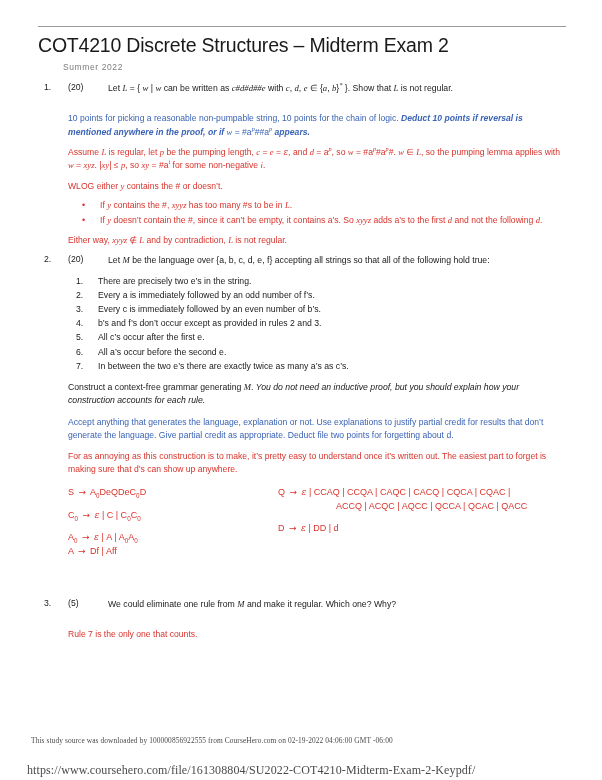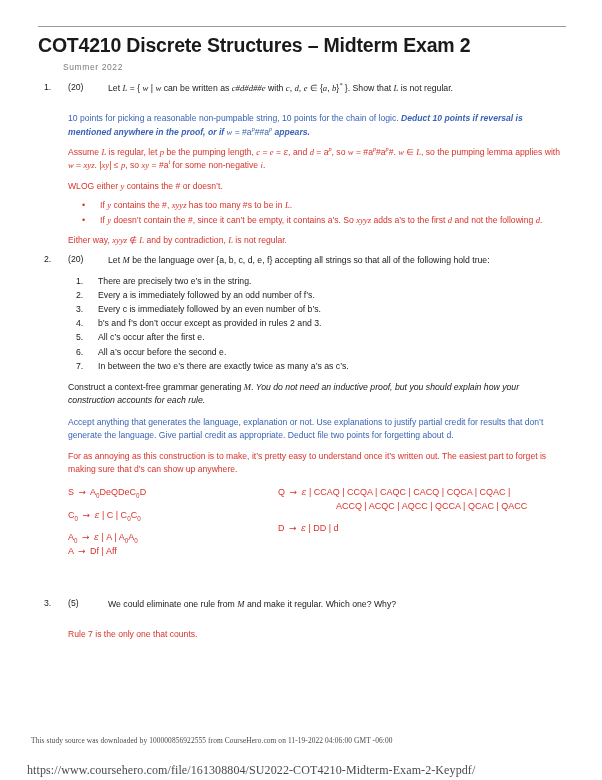--- a/index.html
+++ b/index.html
@@ -28,21 +28,21 @@
     top: 26px;
     width: 528px;
     height: 1px;
     background: #9a9a9a;
   }
   .doc-title {
     position: absolute;
     left: 38px;
     top: 34px;
     font-size: 19.5px;
-    font-weight: 700;
+    font-weight: 400;
     letter-spacing: -0.2px;
     color: #1a1a1a;
     white-space: nowrap;
   }
   .doc-subtitle {
     position: absolute;
     left: 40px;
     top: 62px;
     font-size: 8.5px;
     letter-spacing: 0.6px;
@@ -274,16 +274,16 @@
       <span class="ppts">(5)</span>
       <div class="ptext">We could eliminate one rule from <i class="math">M</i> and make it regular.  Which one?  Why?</div>
     </div>
 
     <div style="height:12px"></div>
 
     <div class="ann red">Rule 7 is the only one that counts.</div>
 
   </div>
 
-  <div class="footer-note">This study source was downloaded by 100000856922555 from CourseHero.com on 11-19-2022 04:06:00 GMT -06:00</div>
+  <div class="footer-note">This study source was downloaded by 100000856922555 from CourseHero.com on 02-19-2022 04:06:00 GMT -06:00</div>
   <div class="footer-url">https://www.coursehero.com/file/161308804/SU2022-COT4210-Midterm-Exam-2-Keypdf/</div>
 
 </div>
 
 </body></html>

